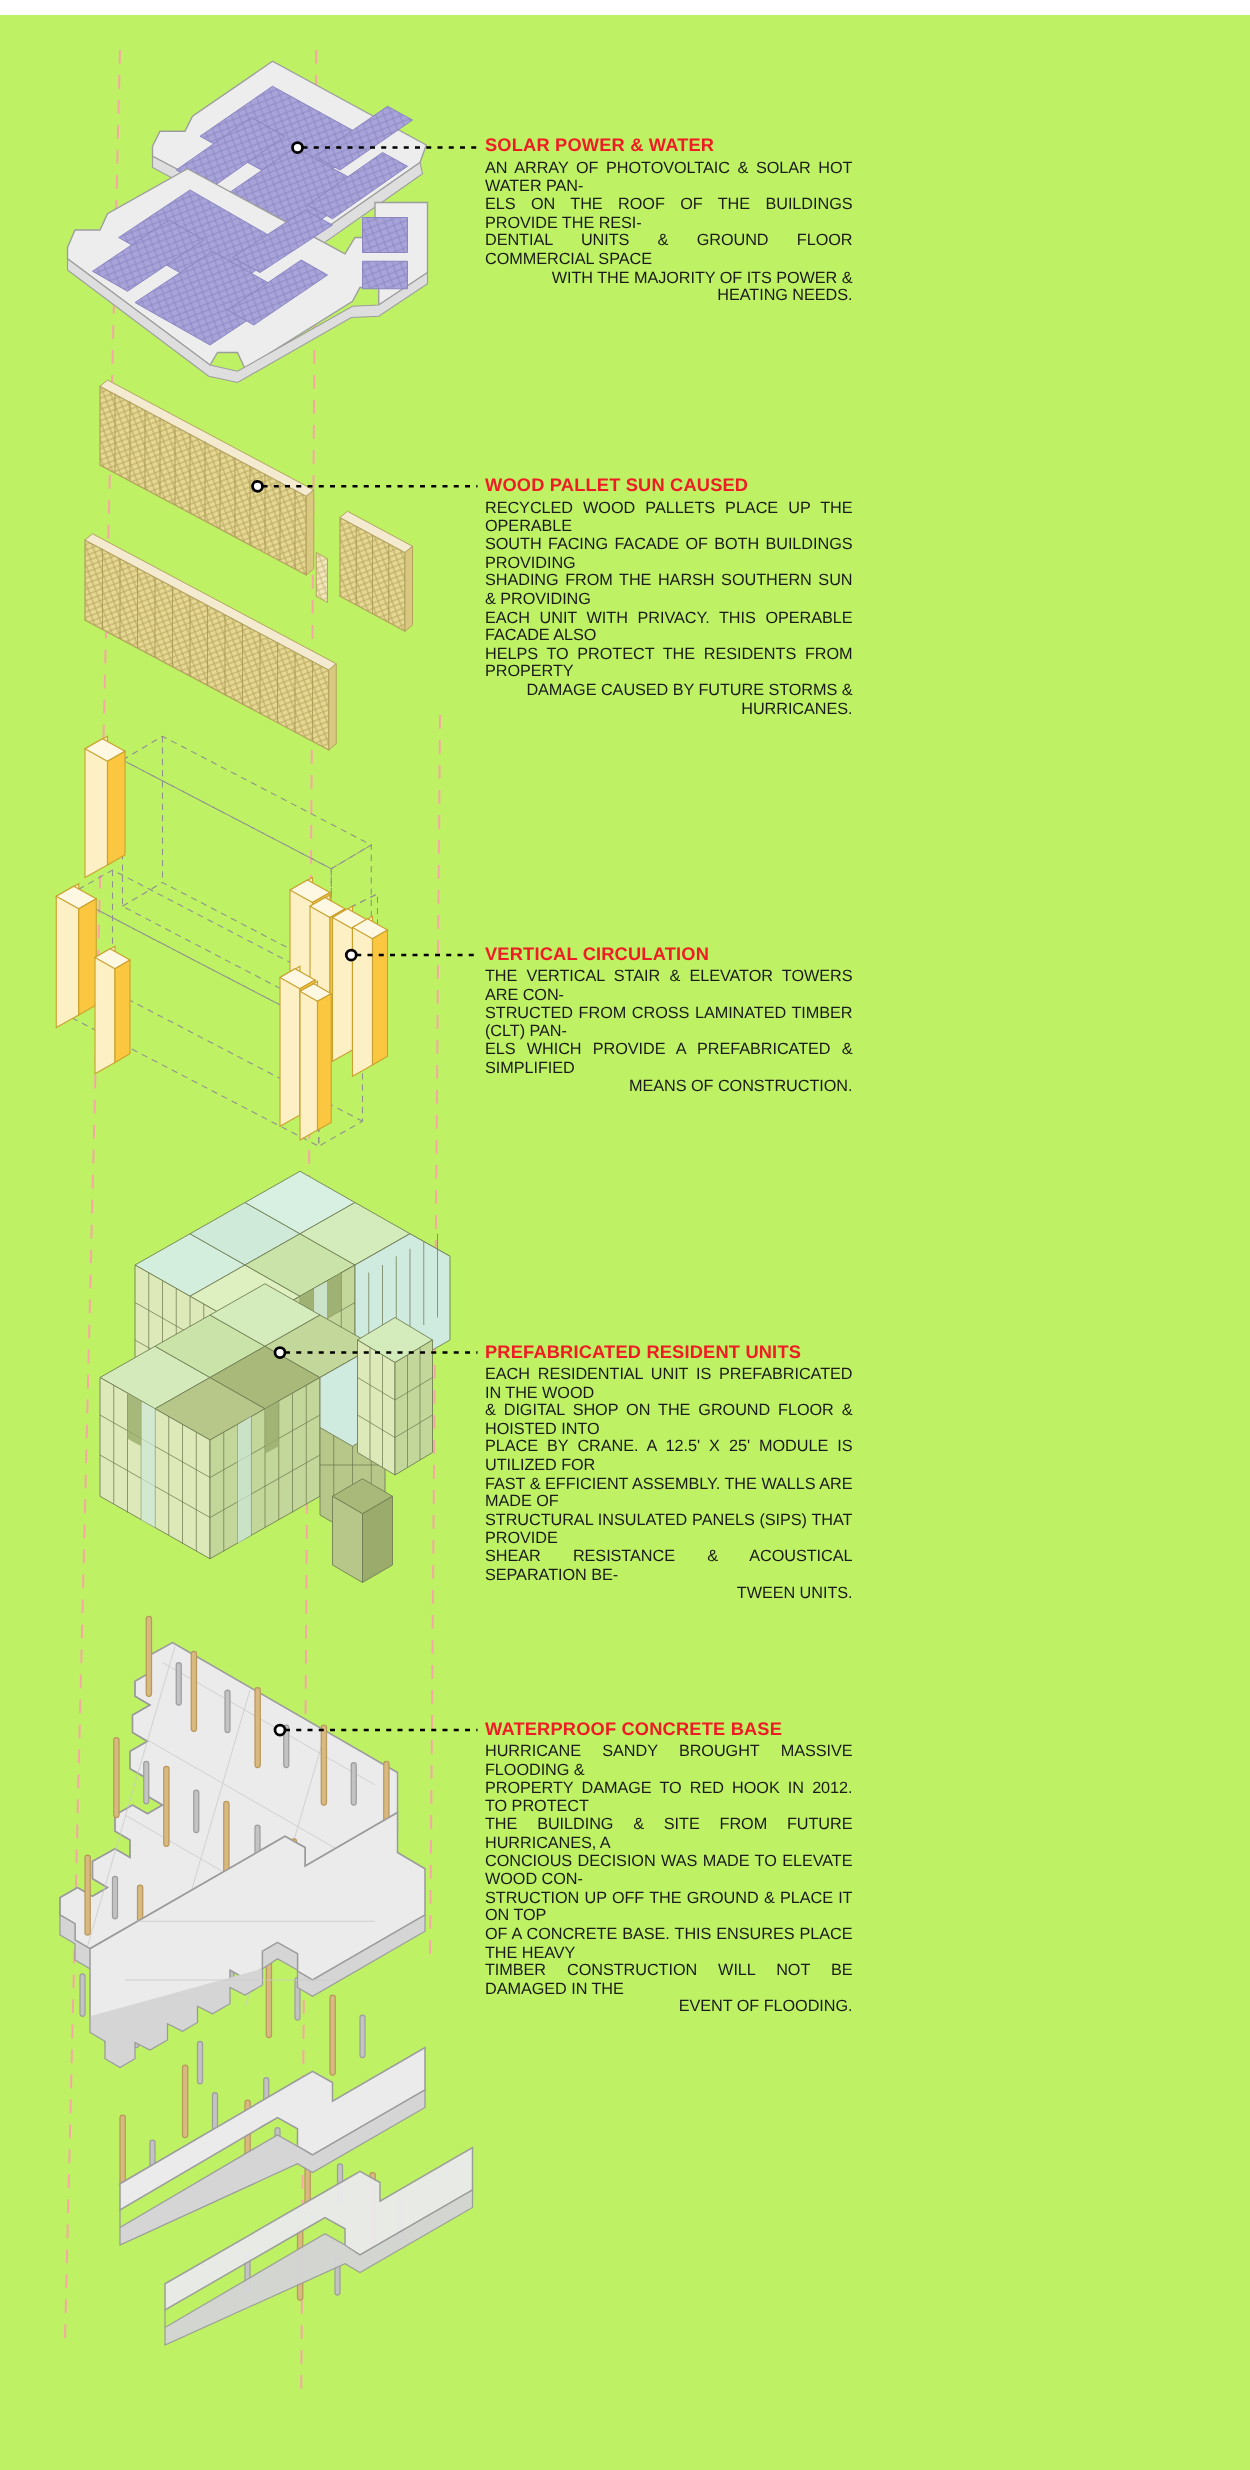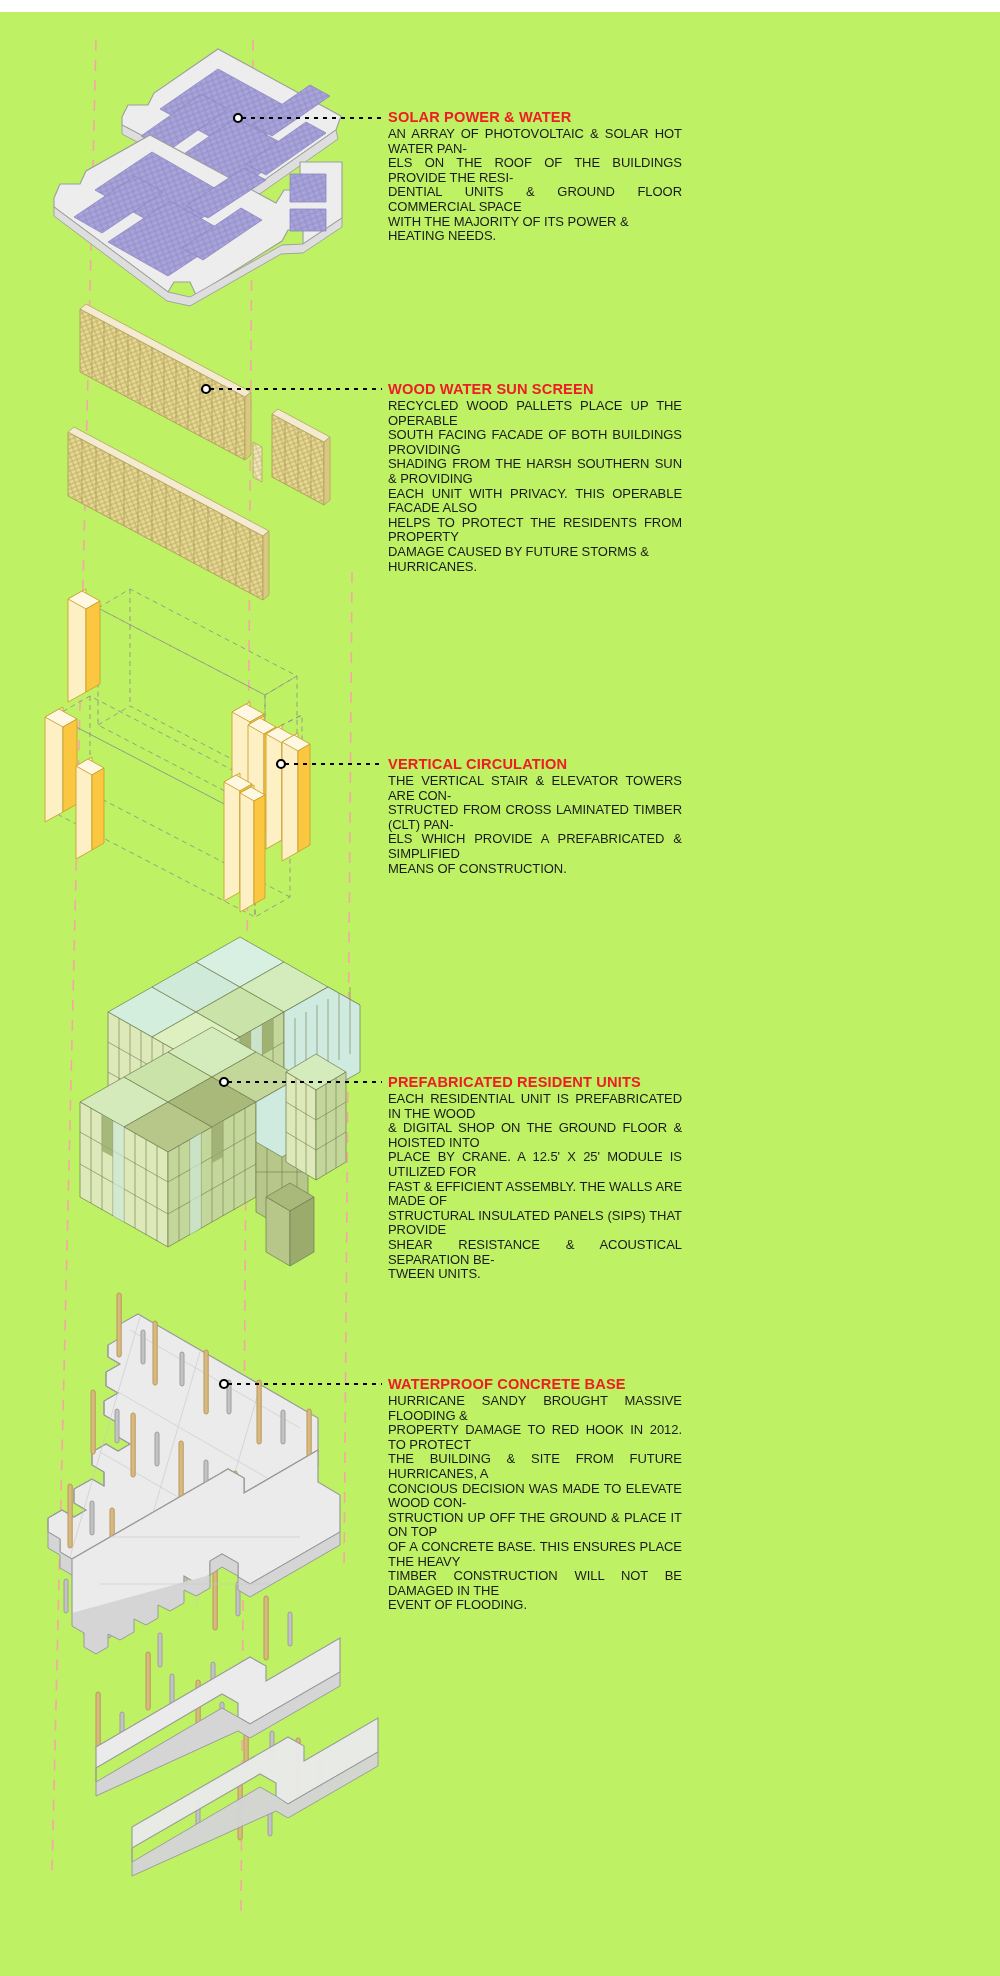--- a/index.html
+++ b/index.html
@@ -42,21 +42,21 @@
     white-space: nowrap;
   }
   .callout-body {
     color: #1a1a1a;
     font-size: 13px;
     line-height: 14.6px;
     text-align: justify;
     margin: 0;
     letter-spacing: -0.05px;
   }
-  .callout-body .lastline { text-align: left; }
+  .callout-body .lastline { text-align: right; }
 </style>
 </head>
 <body>
 
 <div id="sheet">
 
   <svg id="diagram-svg" viewBox="0 0 1000 1976">
     <defs>
 
       <pattern id="pvcells" width="6" height="5" patternUnits="userSpaceOnUse" patternTransform="rotate(-21)">
@@ -485,21 +485,21 @@
     <div class="callout-title">SOLAR POWER &amp; WATER</div>
     <div class="callout-body">
       <div>AN ARRAY OF PHOTOVOLTAIC &amp; SOLAR HOT WATER PAN-</div>
       <div>ELS ON THE ROOF OF THE BUILDINGS PROVIDE THE RESI-</div>
       <div>DENTIAL UNITS &amp; GROUND FLOOR COMMERCIAL SPACE</div>
       <div class="lastline">WITH THE MAJORITY OF ITS POWER &amp; HEATING NEEDS.</div>
     </div>
   </div>
 
   <div class="callout" style="left:388px; top:369px;">
-    <div class="callout-title">WOOD WATER SUN SCREEN</div>
+    <div class="callout-title">WOOD PALLET SUN CAUSED</div>
     <div class="callout-body">
       <div>RECYCLED WOOD PALLETS PLACE UP THE OPERABLE</div>
       <div>SOUTH FACING FACADE OF BOTH BUILDINGS PROVIDING</div>
       <div>SHADING FROM THE HARSH SOUTHERN SUN &amp; PROVIDING</div>
       <div>EACH UNIT WITH PRIVACY. THIS OPERABLE FACADE ALSO</div>
       <div>HELPS TO PROTECT THE RESIDENTS FROM PROPERTY</div>
       <div class="lastline">DAMAGE CAUSED BY FUTURE STORMS &amp; HURRICANES.</div>
     </div>
   </div>
 

